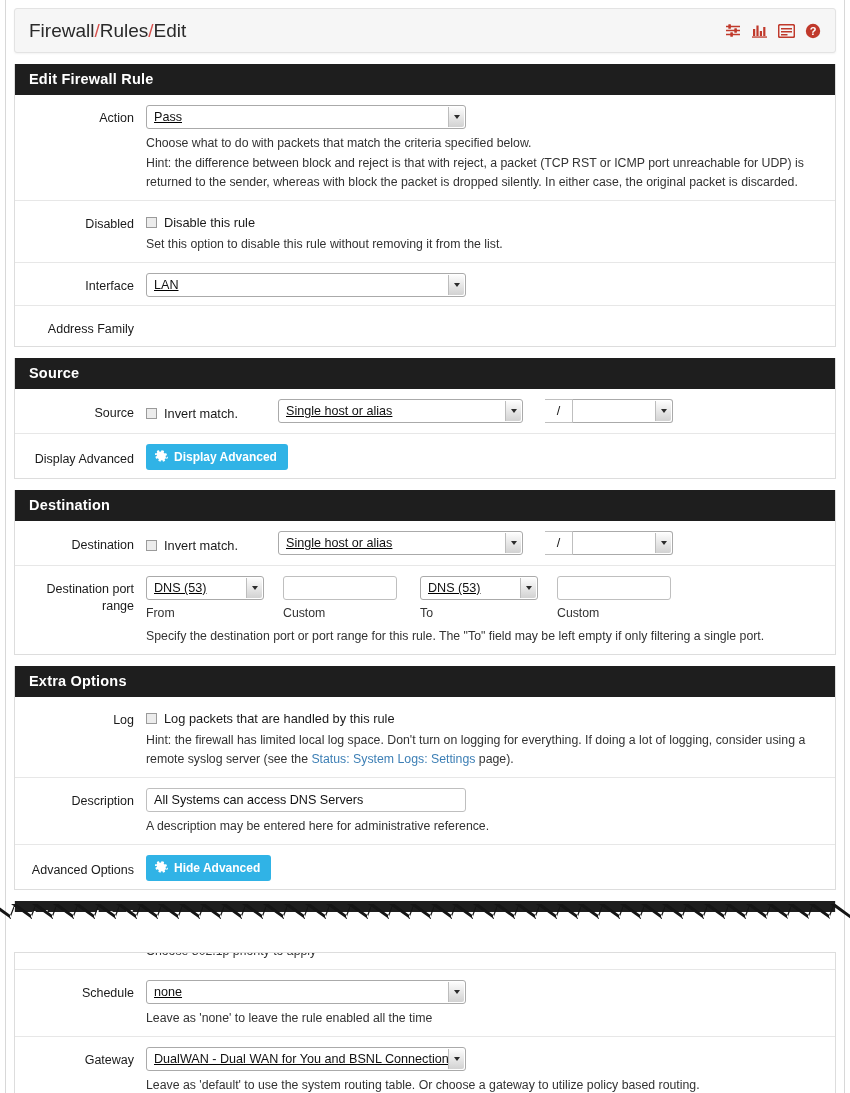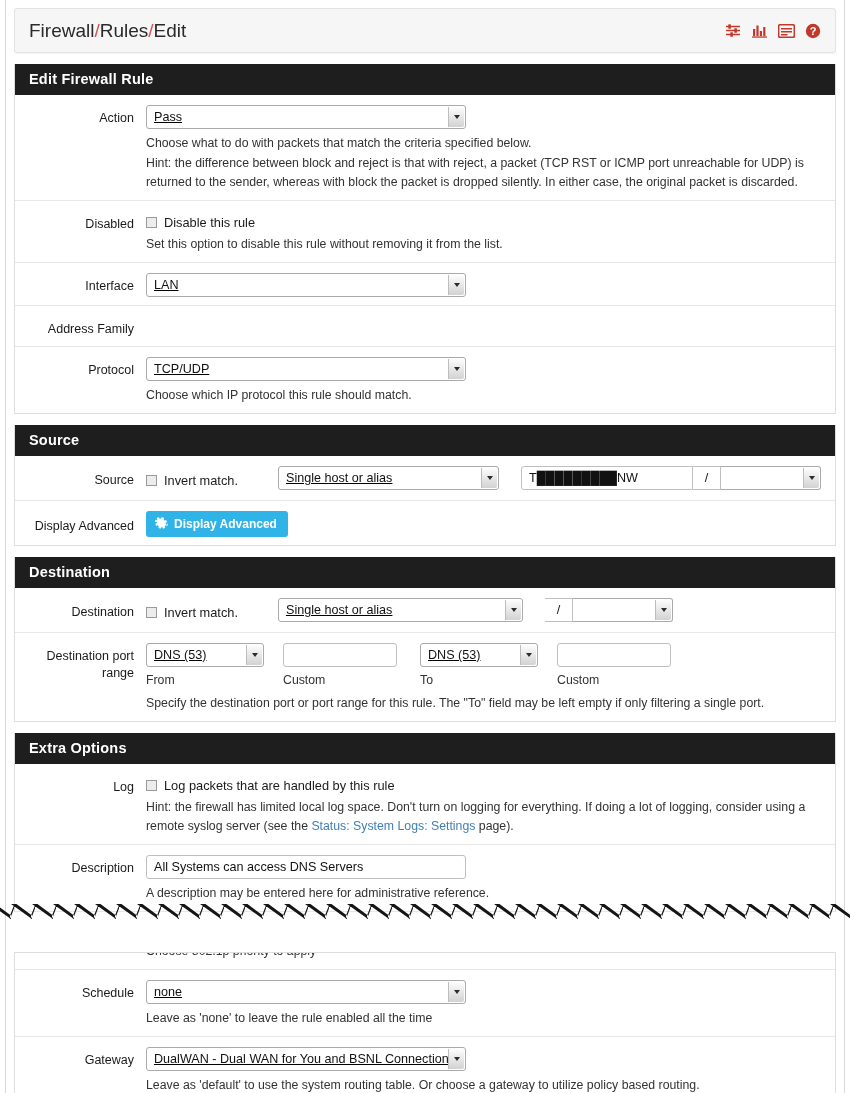--- a/index.html
+++ b/index.html
@@ -317,32 +317,20 @@
                   <i></i>
                 </span>
             </div>
           </div>
         </div>
 
         <div class="row">
           <div class="lbl">Address Family</div>
         </div>
 
-        <div class="row">
-          <div class="lbl">Protocol</div>
-          <div class="fld">
-            <div class="sel sel-w320">
-              <span class="selval">TCP/UDP</span>
-              <span class="arrow">
-                  <i></i>
-                </span>
-            </div>
-            <div class="help">Choose which IP protocol this rule should match.</div>
-          </div>
-        </div>
 
       </div>
     </div>
 
     <div class="panel">
       <div class="panel-head">Source</div>
       <div class="panel-body">
 
         <div class="row tight">
           <div class="lbl" style="padding-top:6px">Source</div>
@@ -351,21 +339,20 @@
               <div class="invert">
                 <span class="cbline inline"><span class="cb"></span><span>Invert match.</span></span>
               </div>
               <div class="sel sel-w245 typesel">
                 <span class="selval">Single host or alias</span>
                 <span class="arrow">
                     <i></i>
                   </span>
               </div>
               <div class="addr-group">
-                <span class="txt txt-addr" style="border-radius:3px 0 0 3px">T█████████NW</span>
                 <span class="slash">/</span>
                 <div class="sel sel-w100" style="border-radius:0 3px 3px 0; border-left:none;">
                   <span class="selval"></span>
                   <span class="arrow">
                       <i></i>
                     </span>
                 </div>
               </div>
             </div>
           </div>

